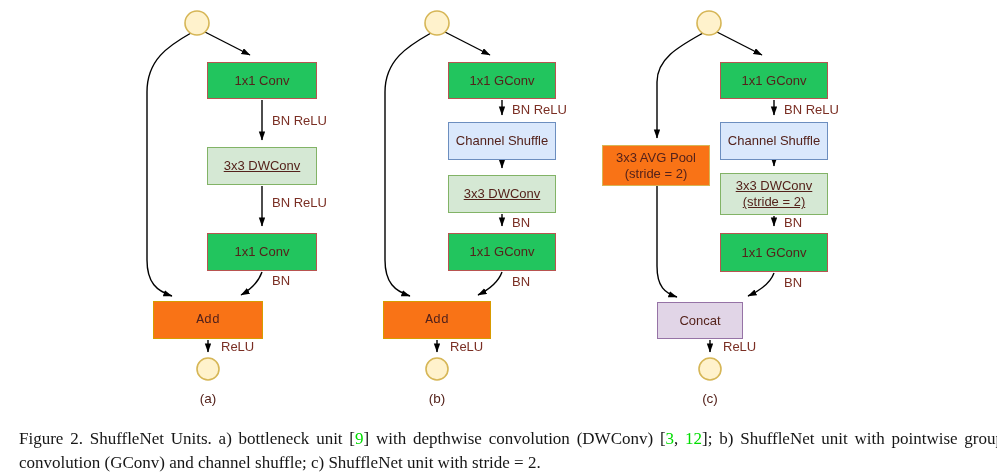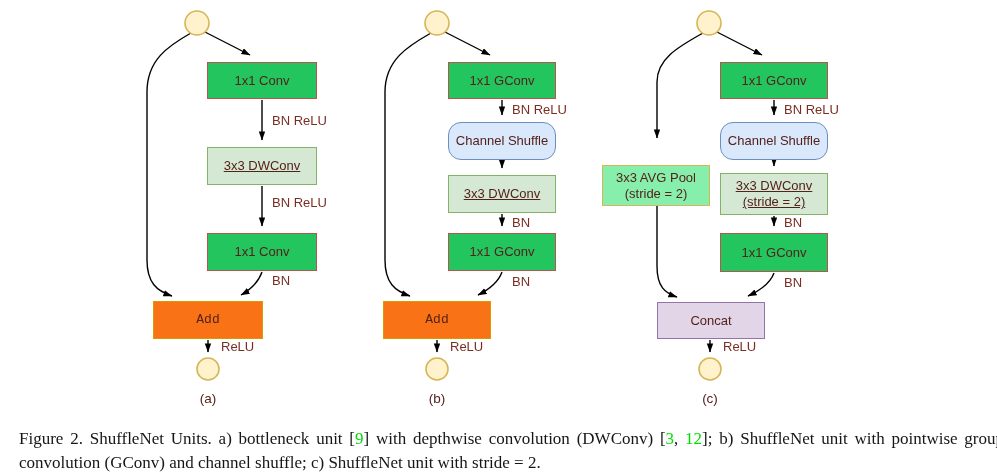--- a/index.html
+++ b/index.html
@@ -4,22 +4,22 @@
 <style>
   html,body{margin:0;padding:0;background:#ffffff;}
   .stage{position:relative;width:997px;height:472px;background:#ffffff;overflow:hidden;
          font-family:"Liberation Sans",sans-serif;}
   .wires{position:absolute;left:0;top:0;}
   .box{position:absolute;box-sizing:border-box;border:1.4px solid;display:flex;
        align-items:center;justify-content:center;text-align:center;
        font-size:13px;line-height:16px;color:#54221b;white-space:pre-line;}
   .box.red{background:#22c55e;border-color:#B85450;}
   .box.green{background:#D5E8D4;border-color:#82B366;text-decoration:underline;}
-  .box.blue{background:#DAE8FC;border-color:#6C8EBF;border-radius:13px;}
-  .box.yellow{background:#86efac;border-color:#D6B656;margin-top:20px;}
+  .box.blue{background:#DAE8FC;border-color:#6C8EBF;}
+  .box.yellow{background:#f97316;border-color:#D6B656;}
   .box.orange{background:#f97316;border-color:#D79B00;font-family:Liberation Mono, monospace;}
   .box.purple{background:#E1D5E7;border-color:#9673A6;}
   .elabel{position:absolute;font-size:13px;color:#7a2e23;transform:translateY(-50%);
           white-space:nowrap;}
   .tag{position:absolute;font-size:13.5px;color:#54221b;transform:translateX(-50%);
        white-space:nowrap;}
   .caption{position:absolute;left:7px;top:415px;width:985px;margin:12px;
            font-family:"Liberation Serif",serif;font-size:17px;line-height:24px;
            color:#161616;text-align:justify;}
   .caption .cite{color:#00dd00;}
@@ -82,21 +82,21 @@
   <div class="box red" style="left:448px;top:233px;width:108px;height:38px">1x1 GConv</div>
   <div class="box orange" style="left:383px;top:301px;width:108px;height:38px">Add</div>
 
   <div class="box yellow" style="left:602px;top:145px;width:108px;height:41px">3x3 AVG Pool
 (stride = 2)</div>
   <div class="box red" style="left:720px;top:62px;width:108px;height:37px">1x1 GConv</div>
   <div class="box blue" style="left:720px;top:122px;width:108px;height:38px">Channel Shuffle</div>
   <div class="box green" style="left:720px;top:173px;width:108px;height:42px">3x3 DWConv
 (stride = 2)</div>
   <div class="box red" style="left:720px;top:233px;width:108px;height:39px">1x1 GConv</div>
-  <div class="box purple" style="left:657px;top:302px;width:108px;height:37px">Concat</div>
+  <div class="box purple" style="left:657px;top:302px;width:86px;height:37px">Concat</div>
 
   <div class="elabel" style="left:272px;top:120px">BN ReLU</div>
   <div class="elabel" style="left:272px;top:202px">BN ReLU</div>
   <div class="elabel" style="left:272px;top:280px">BN</div>
   <div class="elabel" style="left:221px;top:346px">ReLU</div>
 
   <div class="elabel" style="left:512px;top:109px">BN ReLU</div>
   <div class="elabel" style="left:512px;top:222px">BN</div>
   <div class="elabel" style="left:512px;top:281px">BN</div>
   <div class="elabel" style="left:450px;top:346px">ReLU</div>

